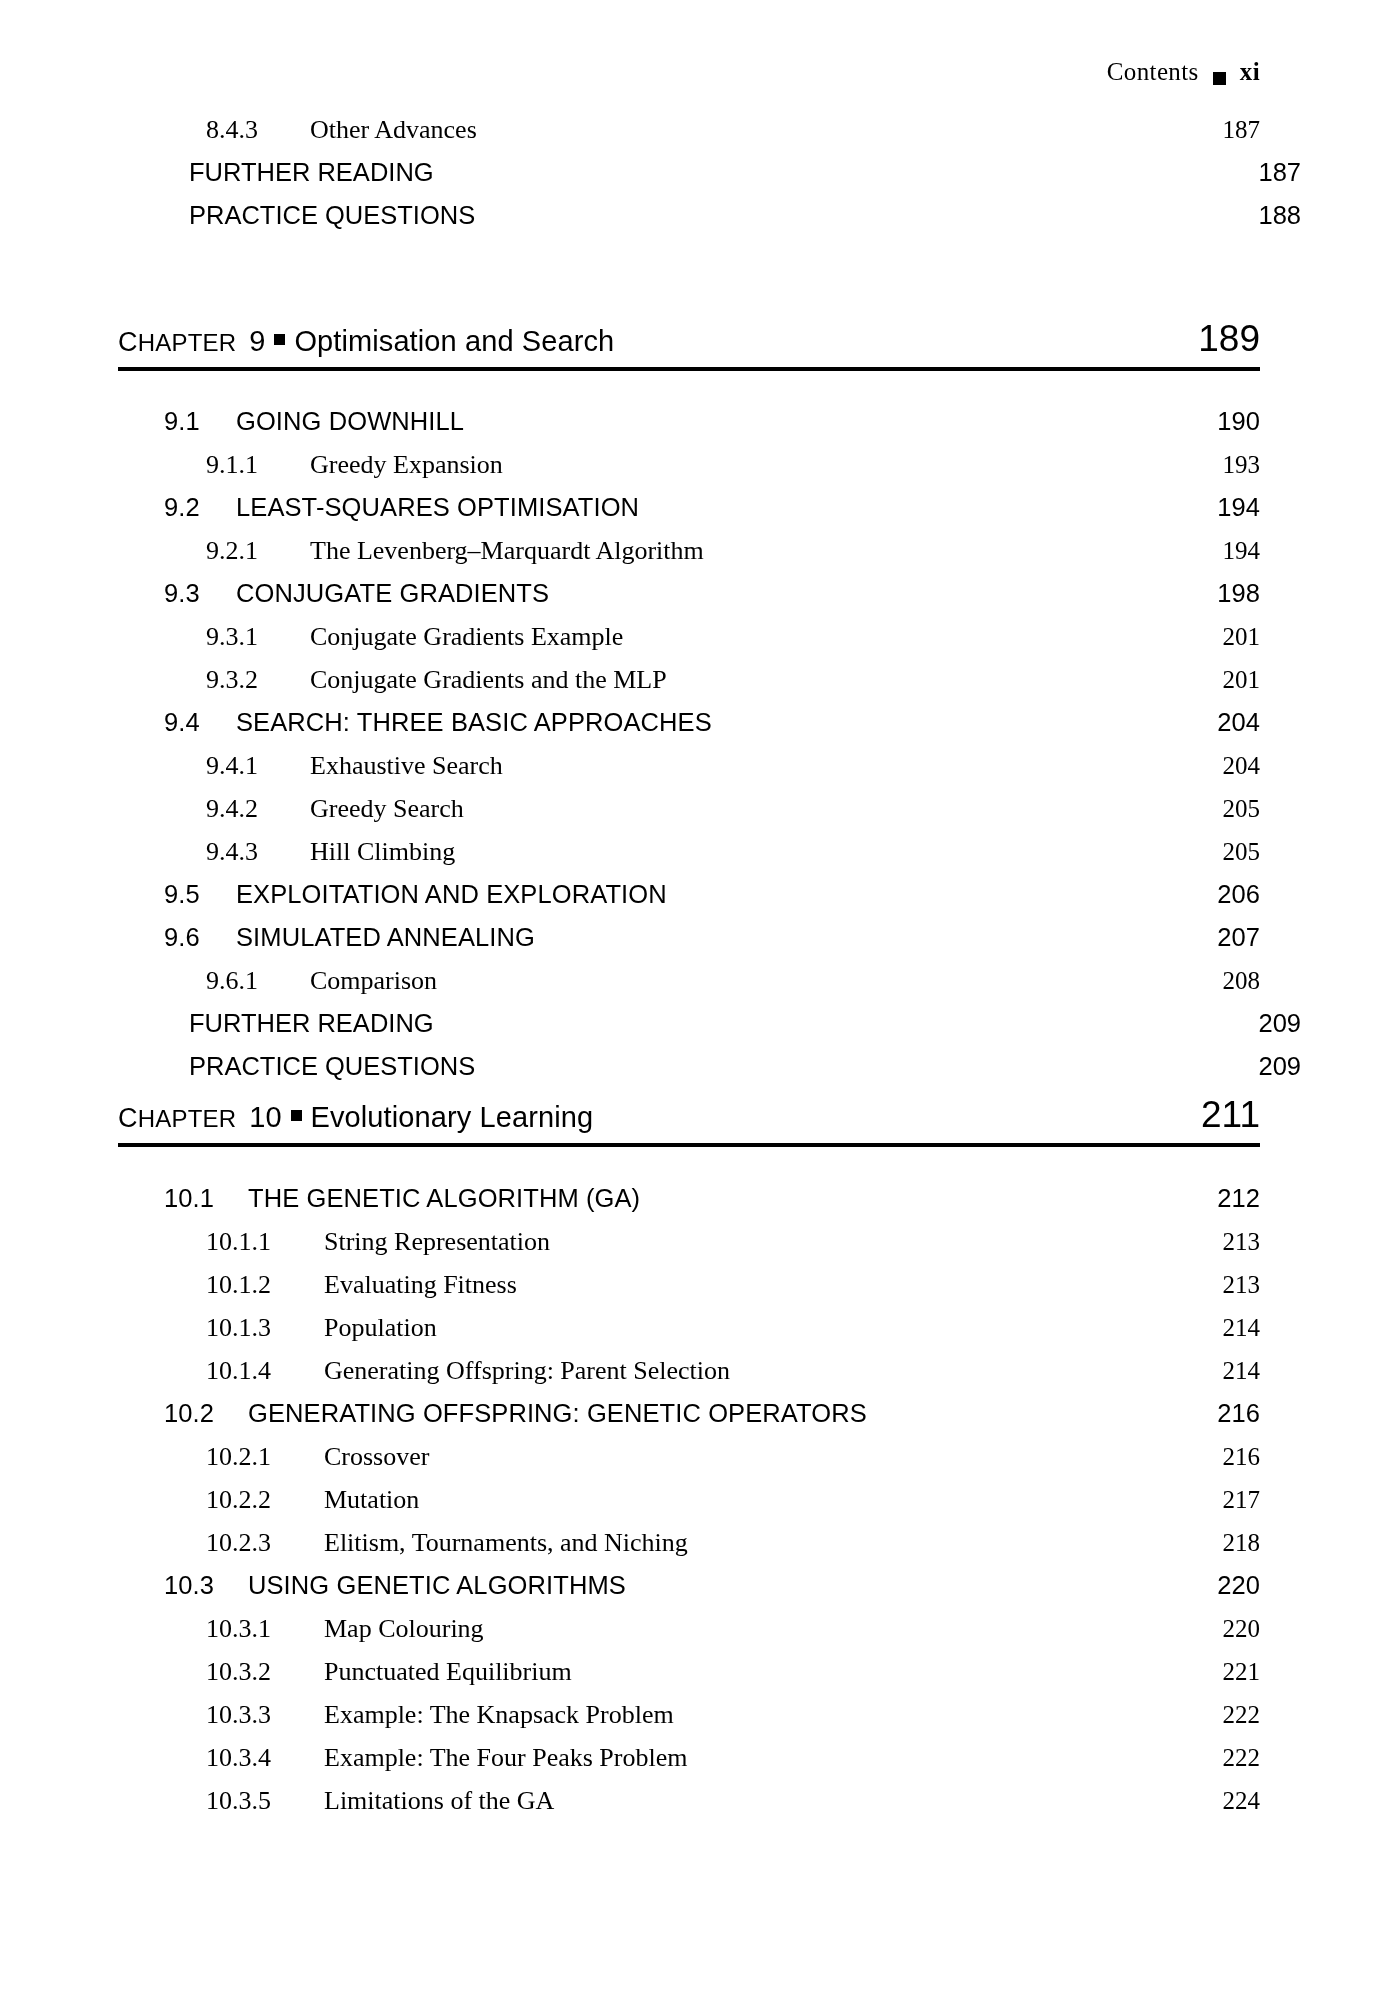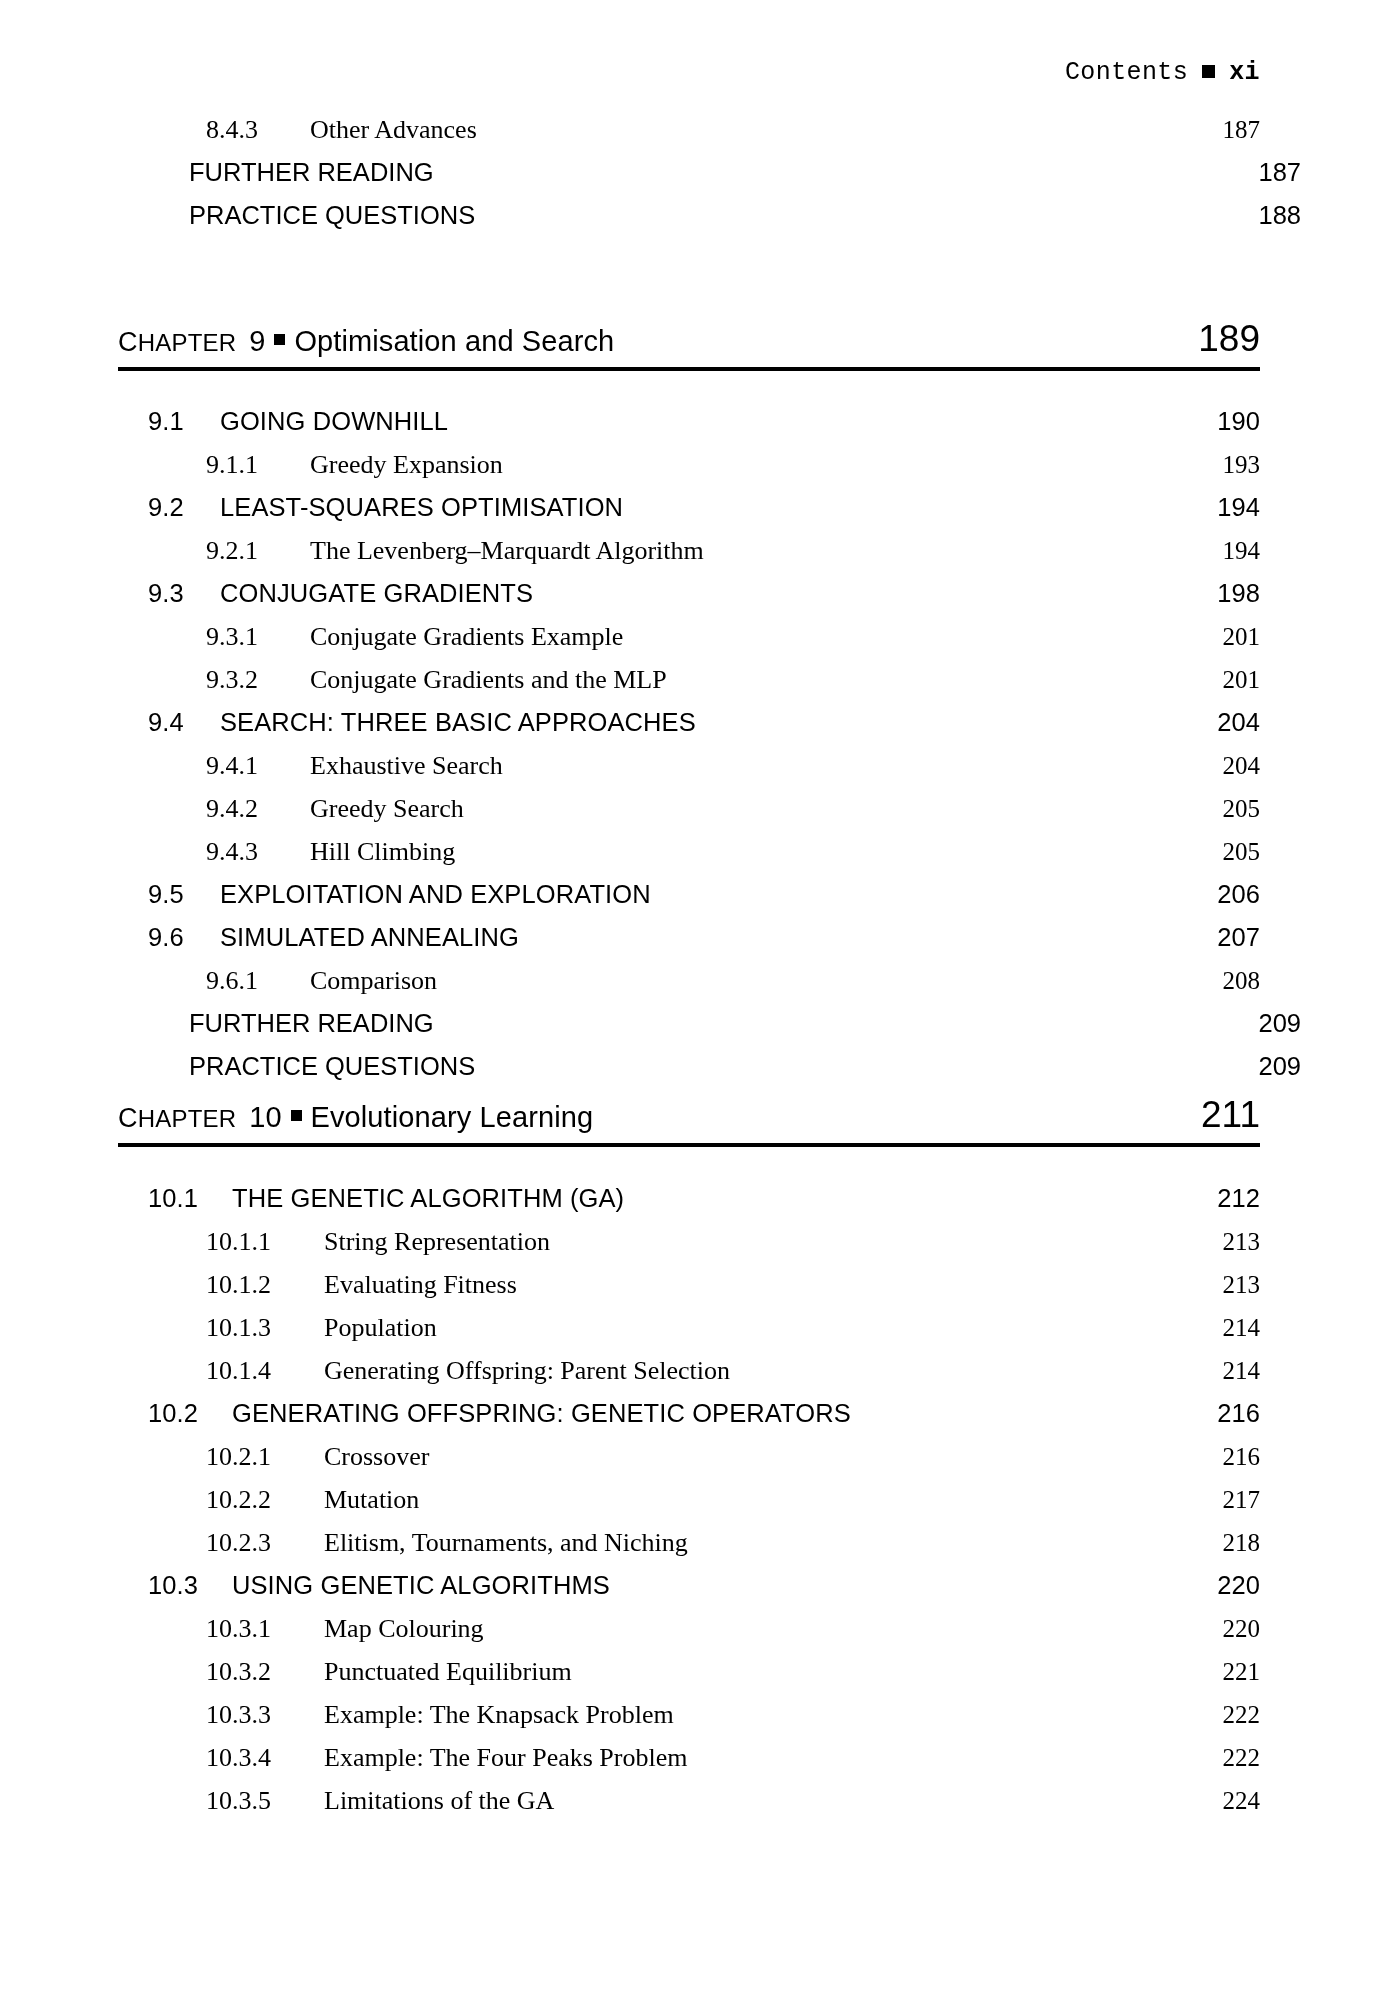--- a/index.html
+++ b/index.html
@@ -23,23 +23,23 @@
     box-sizing: border-box;
     padding: 0;
   }
 
   
   .running-head {
     position: absolute;
     top: 58px;
     right: 138px;
     display: flex;
-    align-items: center;
+    align-items: flex-end;
     gap: 14px;
-    font-family: Liberation Mono, monospace;
+    font-family: Liberation Serif, serif;
     font-size: 25px;
     letter-spacing: 0.4px;
   }
   .running-head .rh-label { font-weight: 400; }
   .rh-square {
     width: 13px;
     height: 13px;
     background: #000;
     display: inline-block;
     position: relative;
@@ -81,21 +81,21 @@
   
   .row.sec {
     font-family: "Liberation Sans", sans-serif;
     font-size: 25.5px;
     letter-spacing: 0.1px;
     height: 43px;
     align-items: center;
   }
   .row.sec .num {
     width: 72px;
-    margin-left: 0px;
+    margin-left: 16px;
   }
   .row.sec .folio {
     font-family: "Liberation Sans", sans-serif;
     font-size: 25.5px;
   }
 
   
   .row.secplain {
     font-family: "Liberation Sans", sans-serif;
     font-size: 25.5px;

